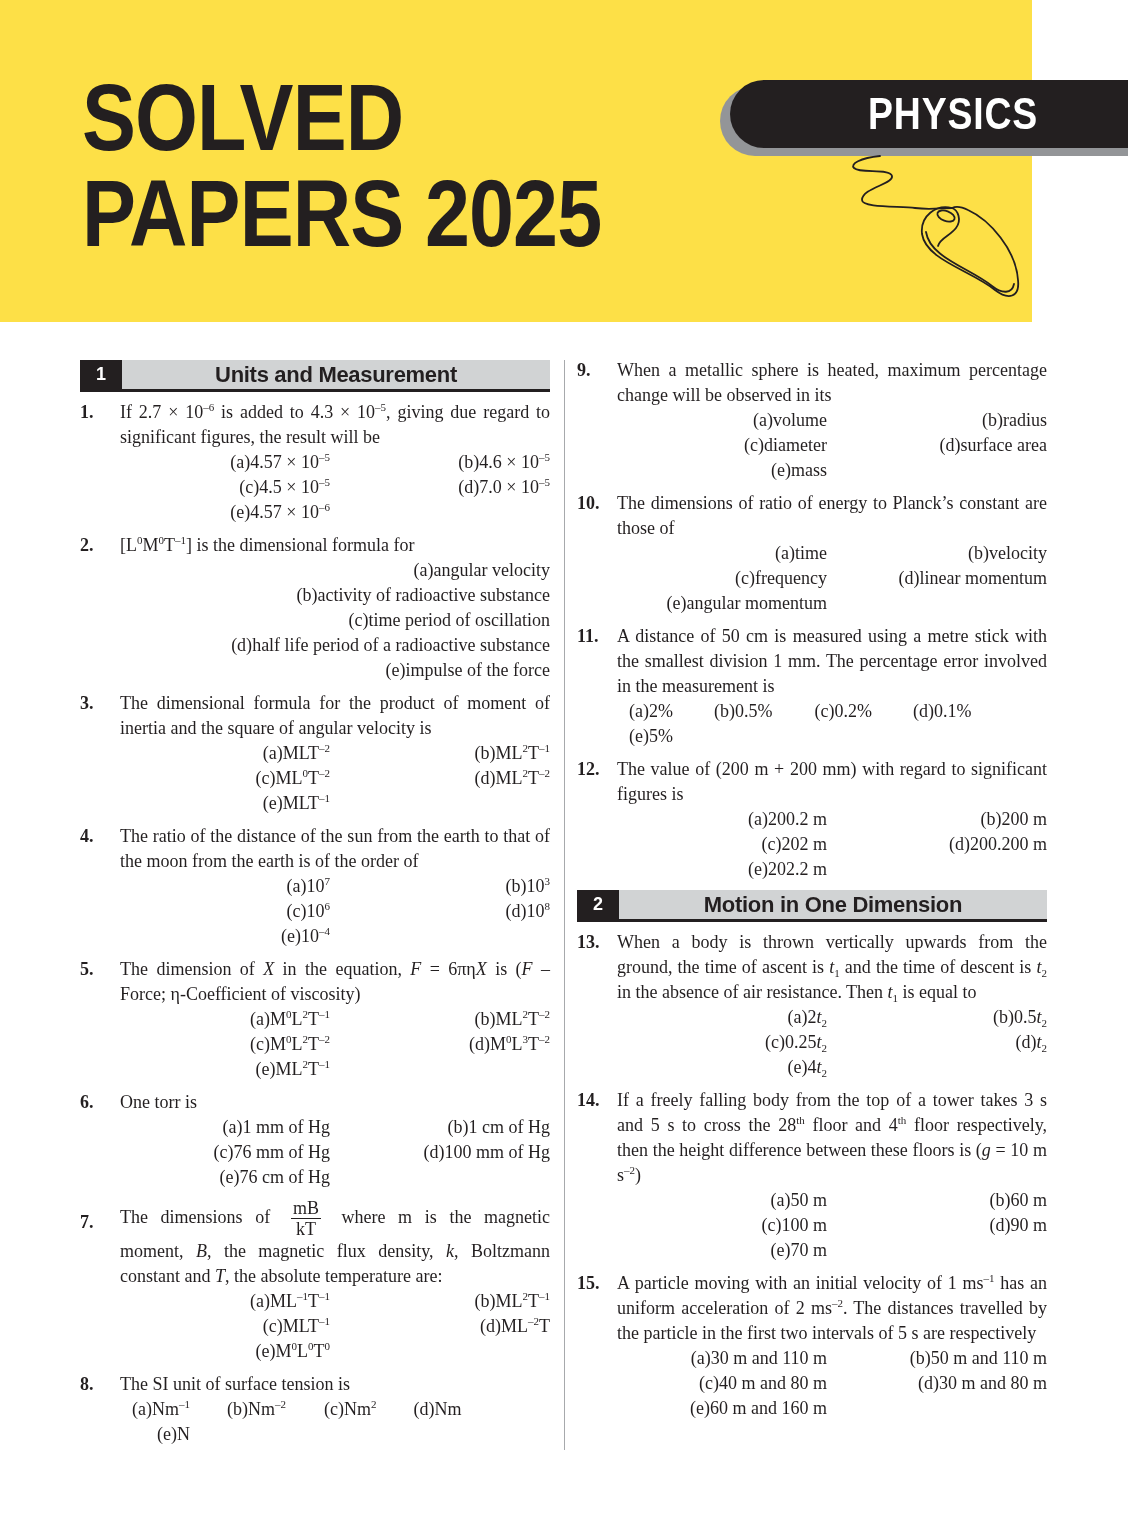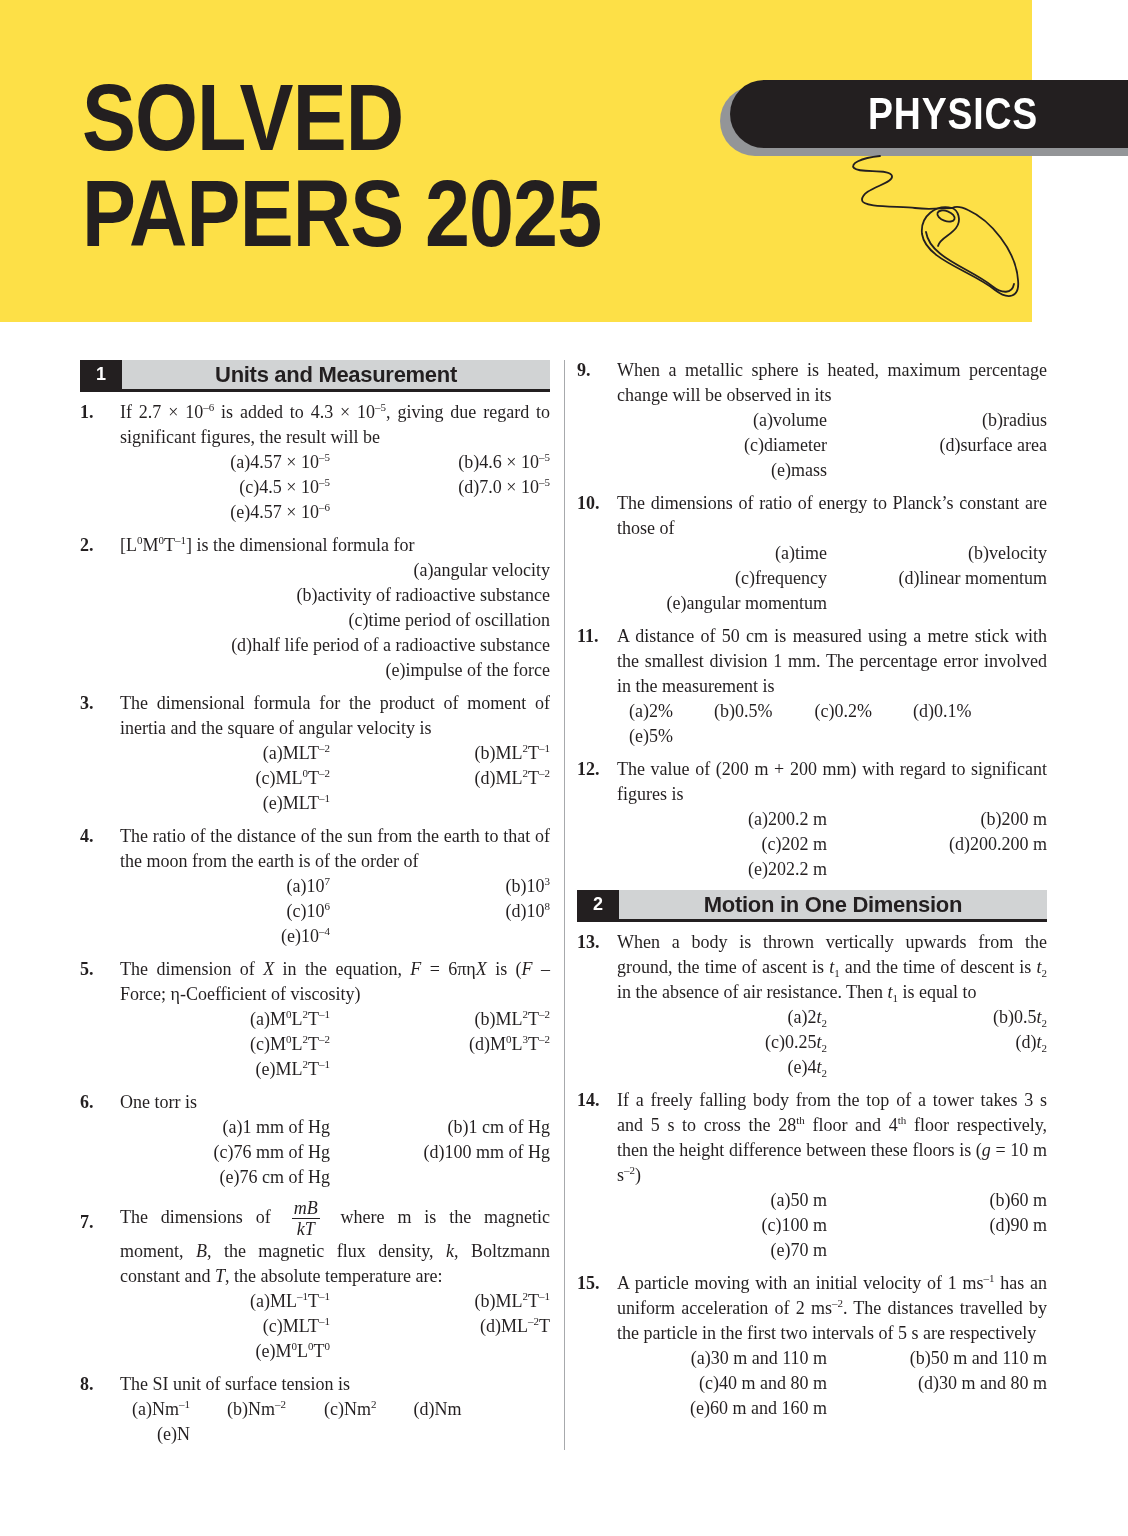--- a/index.html
+++ b/index.html
@@ -60,21 +60,21 @@
   .q-text { text-align: justify; }
   .opts { display: grid; grid-template-columns: 1fr 1fr; column-gap: 10px; text-align: right; }
   .opts.four { grid-template-columns: auto auto auto auto; justify-content: start; column-gap: 26px; }
   .opt { white-space: nowrap; }
   .opt .lbl { display: inline-block; width: 38px; }
   .opts.four .opt .lbl { width: 32px; }
   .opt.full { grid-column: 1 / -1; }
   sup { font-size: 11px; line-height: 0; vertical-align: 7px; }
   sub { font-size: 11px; line-height: 0; vertical-align: -4px; }
   i { font-style: italic; }
-  .frac { display: inline-flex; flex-direction: column; align-items: center; vertical-align: middle; margin: 0 8px; font-style: italic; line-height: 20px; }
+  .frac { display: inline-flex; flex-direction: column; align-items: center; vertical-align: middle; margin: 0 8px; line-height: 20px; }
   .frac .num { border-bottom: 1px solid #231f20; padding: 0 2px; }
 </style>
 </head>
 <body>
 
 <div class="header">
   <div class="title">
     <div>SOLVED</div>
     <div>PAPERS 2025</div>
   </div>

